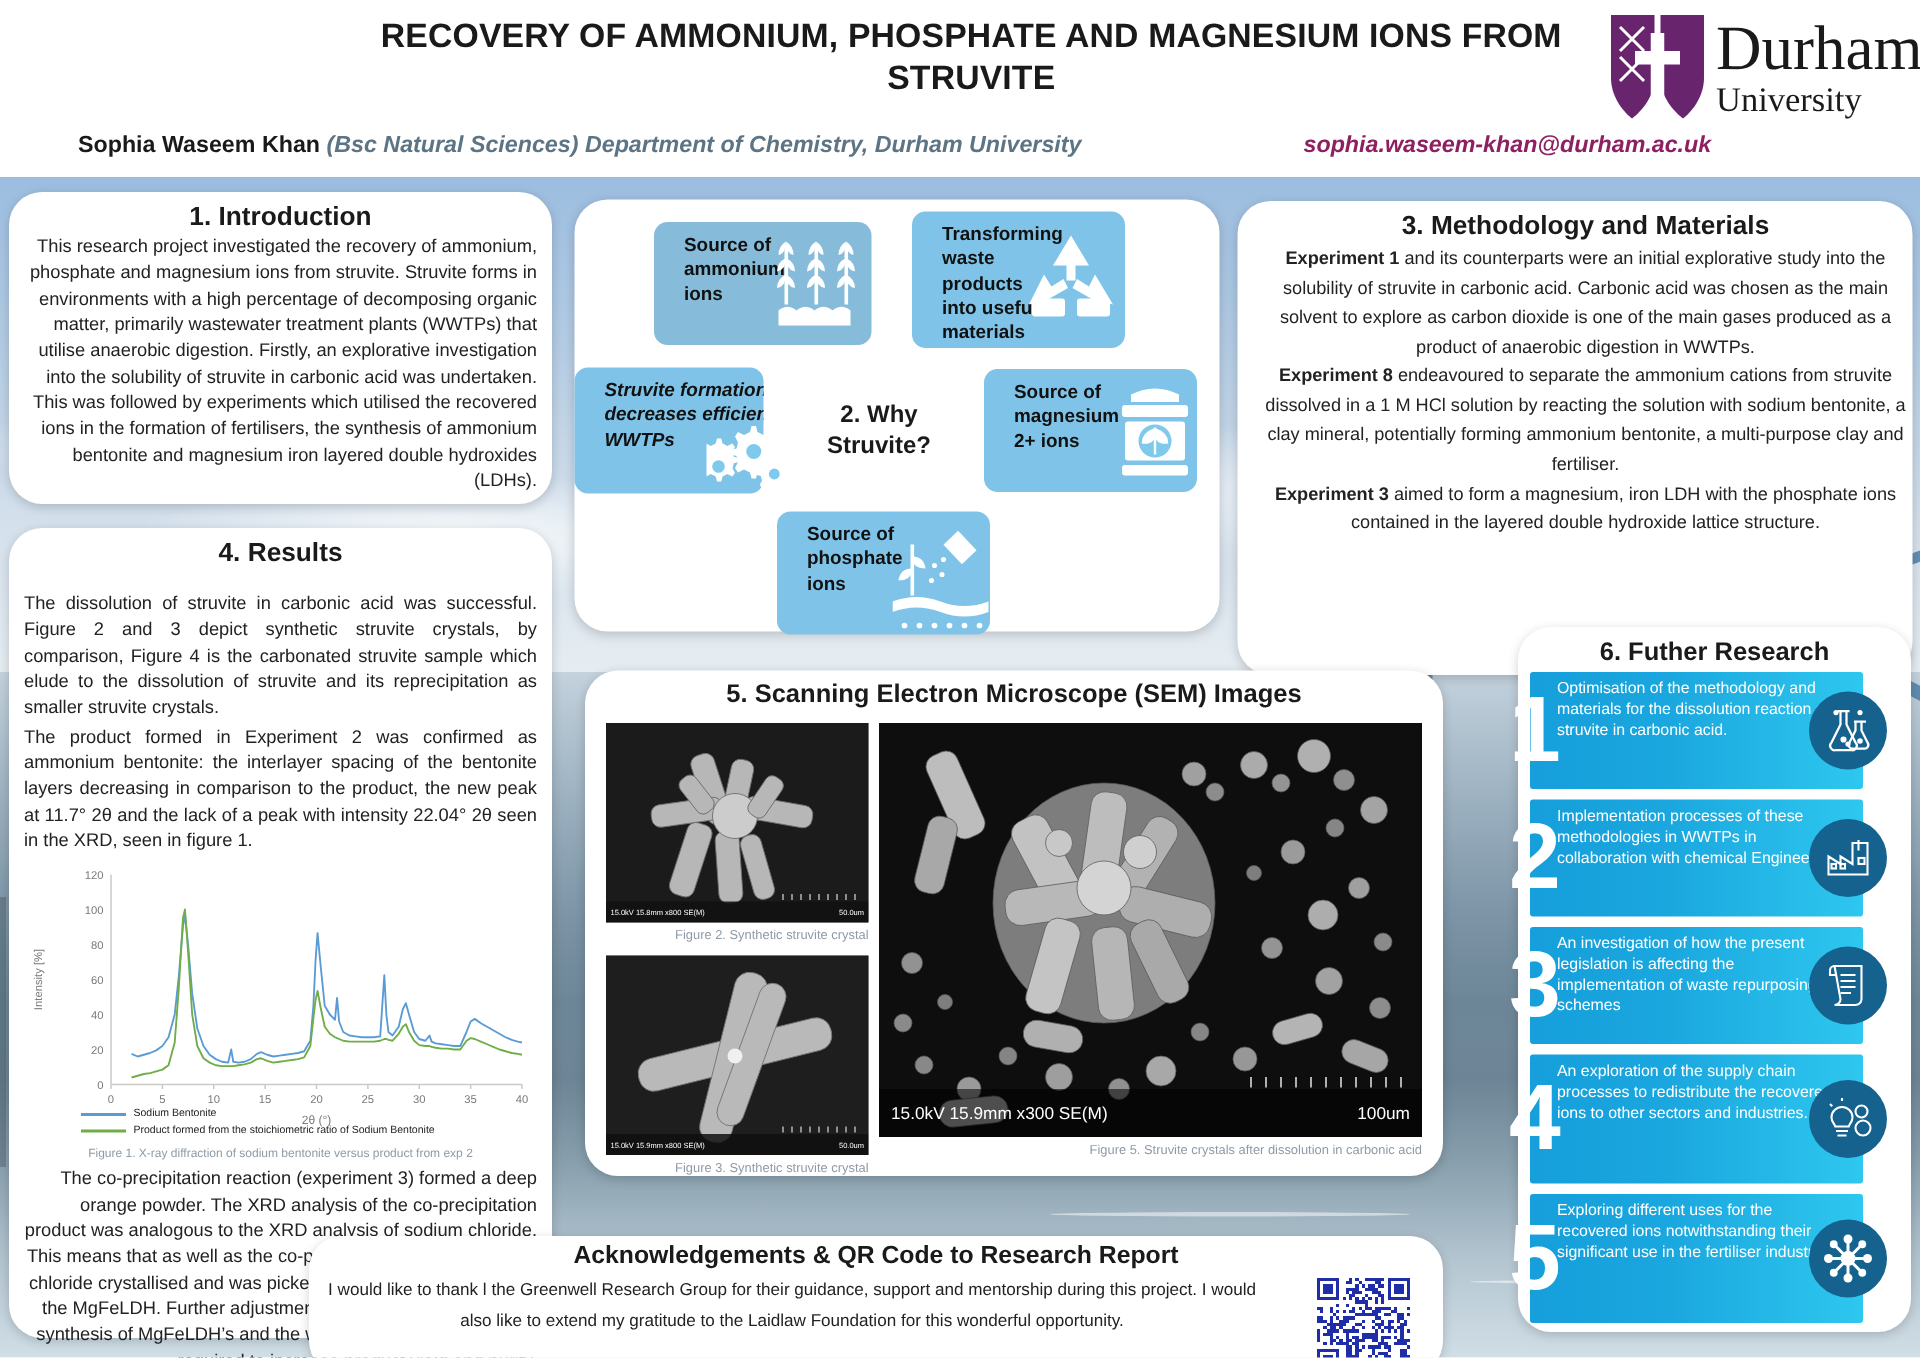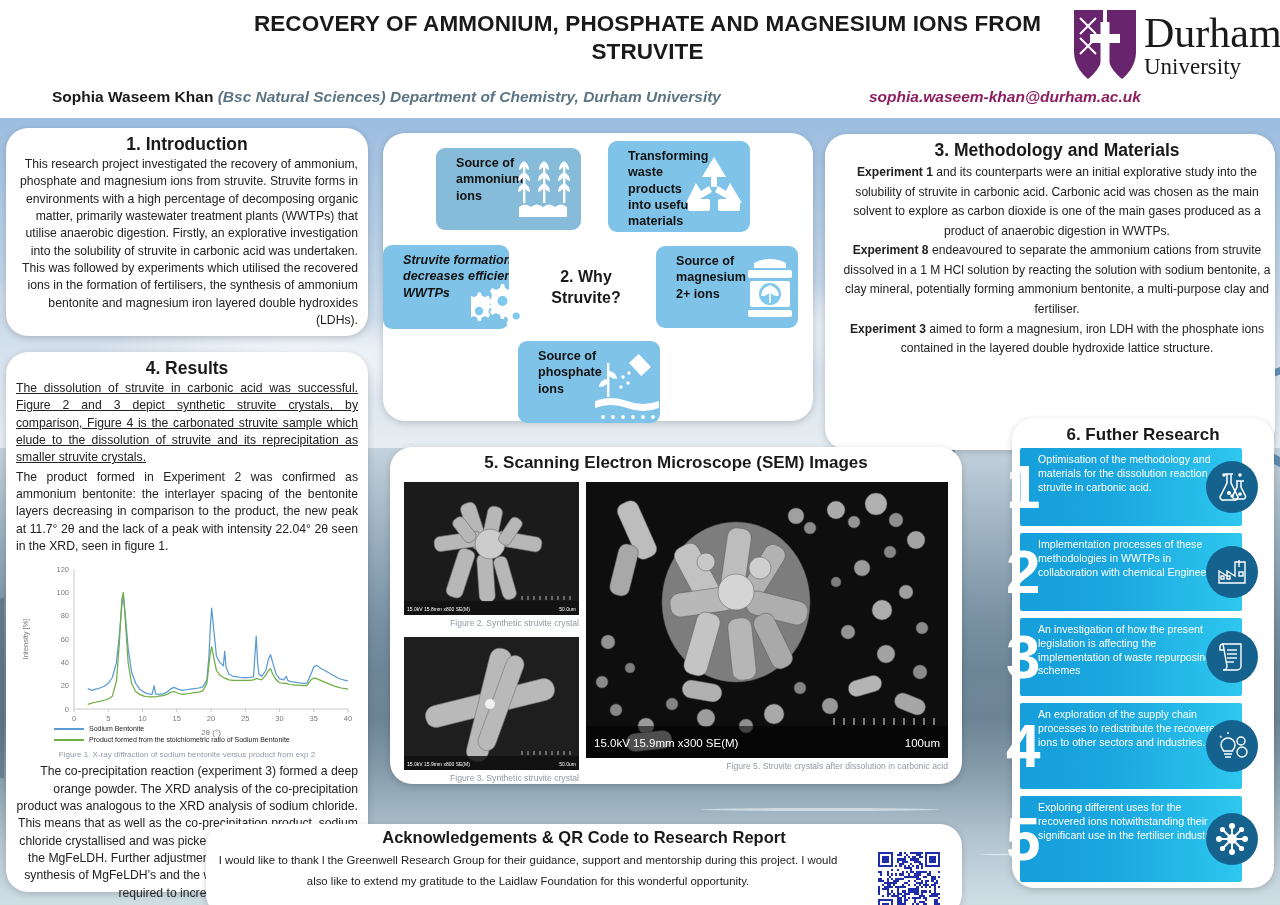--- a/index.html
+++ b/index.html
@@ -133,21 +133,21 @@
   }
   .wicon { position: absolute; color: #fff; }
 
   
   #card-method { left: 825px; top: 134px; width: 450px; height: 316px; padding: 6px 0 6px 14px; }
   #method-body { margin-top: 2px; text-align: center; line-height: 1.62; font-size: 12.1px; }
   #method-body b { font-weight: 700; }
 
   
   #card-results { left: 6px; top: 352px; width: 362px; height: 540px; padding: 6px 10px 6px 10px; }
-  #results-p1 { text-align: justify; margin-top: 1px; text-decoration: underline; }
+  #results-p1 { text-align: justify; margin-top: 15px; }
   #results-p2 { text-align: justify; margin-top: 2px; }
   #results-p3 { margin-top: 4px; line-height: 1.42; }
 
   
   #xrd-wrap { position: relative; width: 342px; height: 190px; margin-top: 4px; }
   #xrd-svg { display: block; }
   #xrd-legend { position: absolute; left: 38px; top: 164px; font-size: 7px; color: #222; }
   .leg-row { display: flex; align-items: center; height: 11px; }
   .leg-line { width: 30px; height: 2.2px; margin-right: 5px; }
   #xrd-caption {

